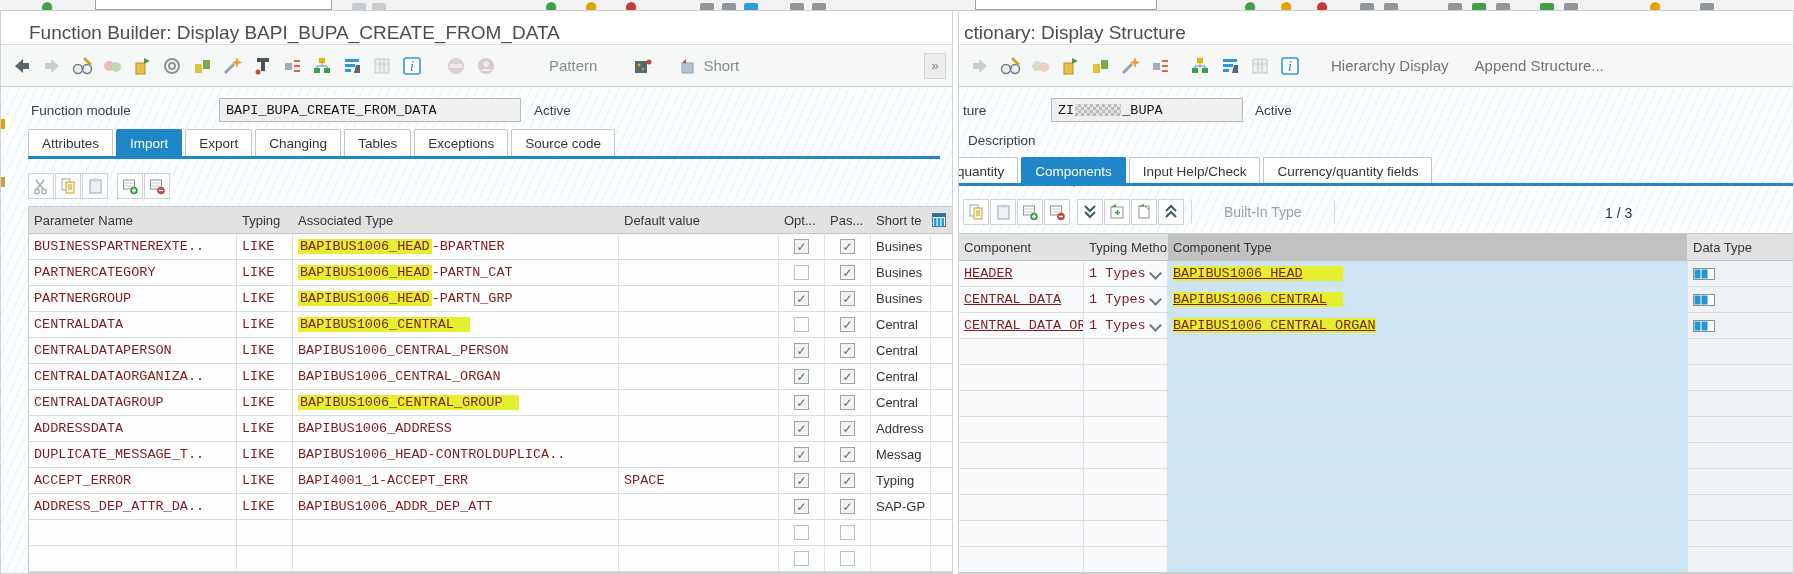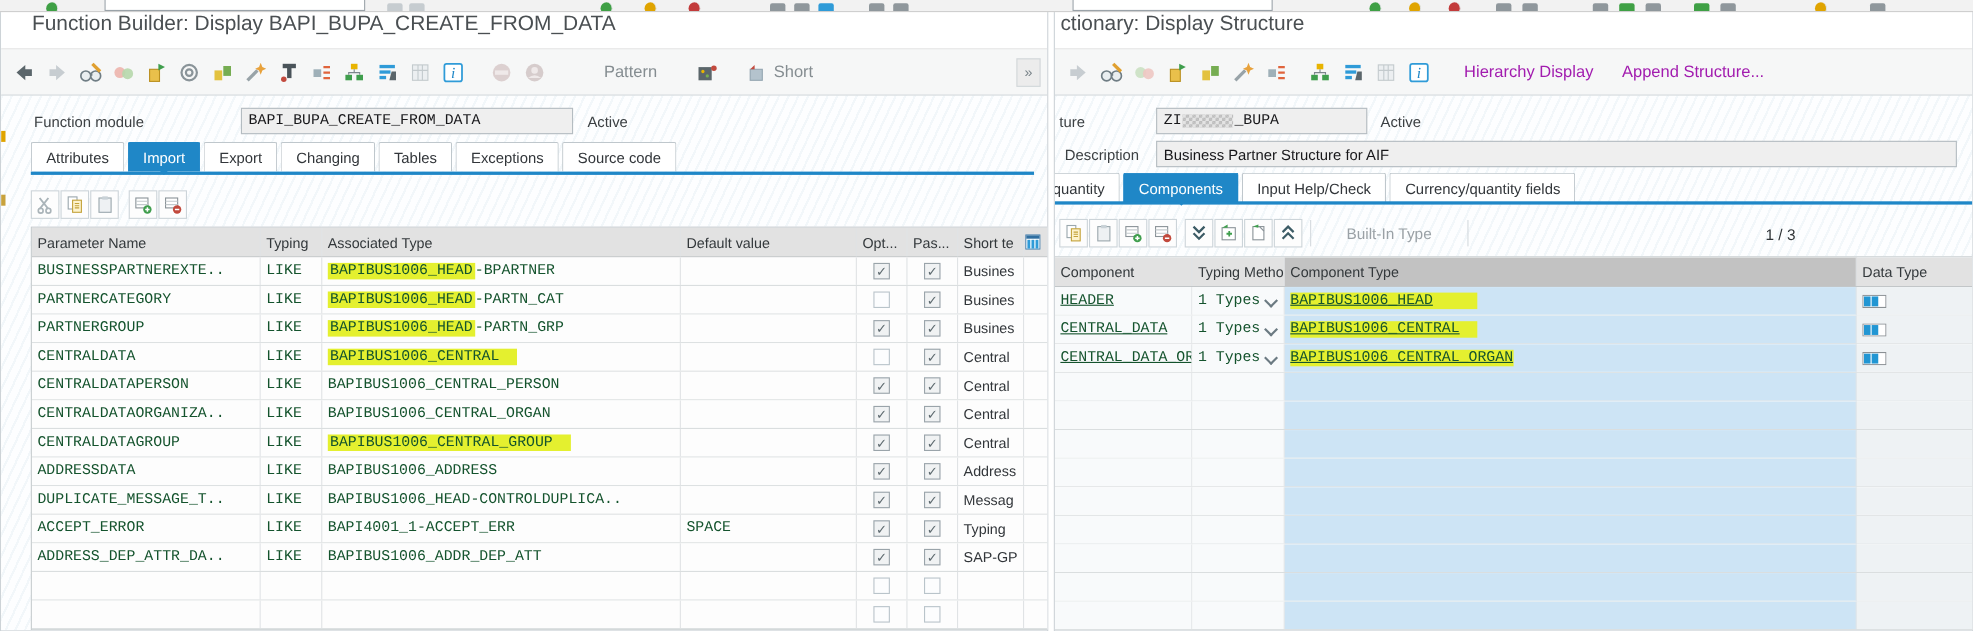--- a/index.html
+++ b/index.html
@@ -13,27 +13,27 @@
   .nub.c{width:11px;height:11px;border-radius:50%;top:2px}
   .nub.g{background:#3fa045}.nub.y{background:#e0a400}.nub.r{background:#c23b3b}.nub.b{background:#2f9bd8}
   .nub.lt{background:#c6ccd0}
   .stripfield{position:absolute;top:-6px;height:14px;background:#fff;border:1px solid #9aa2a8}
 
   
   .win{position:absolute;top:10px;height:564px;background:#fff;border:1px solid #cdd3d7;
        box-sizing:border-box;overflow:hidden}
   #winL{left:0;width:953px}
   #winR{left:958px;width:836px}
-  .titlebar{height:33px;border-bottom:1px solid #dcdcdc;display:flex;align-items:flex-start;
+  .titlebar{height:33px;border-bottom:1px solid #dcdcdc;display:flex;align-items:flex-end;
             font-size:19px;color:#4a4f52;background:#fff}
   .apptb{height:42px;border-bottom:1px solid #ccd3d7;background:#f6f7f7;display:flex;
          align-items:center;padding:0 6px;box-sizing:border-box}
   .tbi{width:30px;height:26px;display:flex;align-items:center;justify-content:center;flex:0 0 auto}
   .tbtxt{font-size:15px;color:#858d91;white-space:nowrap}
-  .tbtxt.dark{color:#a21caf}
+  .tbtxt.dark{color:#737373}
   .content{position:absolute;left:0;right:0;top:76px;bottom:0;
            background:repeating-linear-gradient(115deg,#f2f7fa 0 2px,#fdfeff 2px 8px)}
 
   
   .flabel{position:absolute;font-size:13.5px;color:#3c4043}
   .ffield{position:absolute;height:24px;box-sizing:border-box;background:#efefef;
           border:1px solid #b4bcc1;display:flex;align-items:center;padding:0 6px;
           font-family:"Liberation Mono",monospace;font-size:13.5px;color:#17171a;white-space:nowrap}
   .ffield.sans{font-family:"Liberation Sans",sans-serif}
   .redact{display:inline-block;width:46px;height:12px;margin:0 1px;
@@ -60,21 +60,21 @@
   .pages{position:absolute;font-size:14px;color:#2f3437}
 
   
   .tbl{position:absolute;background:#fff;border:1px solid #c7cccf;box-sizing:border-box;overflow:hidden}
   .trow,.thead{display:flex;box-sizing:border-box}
   .thead{height:27px;background:#e2e2e2;border-bottom:1px solid #c2c6c8}
   .trow{height:26px;border-bottom:1px solid #dadedf;background:#fdfdfd}
   .c{box-sizing:border-box;padding:0 5px;border-right:1px solid #e0e3e5;display:flex;
      align-items:center;overflow:hidden;white-space:nowrap;flex:0 0 auto;height:100%}
   .hc{font-size:13px;color:#33383b}
-  .mono{font-family:"Liberation Mono",monospace;font-size:13.5px;color:#14532d}
+  .mono{font-family:"Liberation Mono",monospace;font-size:13.5px;color:#7f1d1d}
   .u{text-decoration:underline}
   .hl{background:#e4f02f;padding:0 2px}
   .hl:empty{display:none}
   .hl-pad{padding-right:16px}
   .hlblock{background:#e4f02f;display:inline-block;min-width:170px}
   
   .w1{width:208px}.w2{width:56px}.w3{width:326px}.w4{width:160px}
   .w5{width:46px;justify-content:center}.w6{width:46px;justify-content:center}
   .w7{width:60px}.w8{width:16px;border-right:none;padding:0;justify-content:center}
   
@@ -683,23 +683,20 @@
   <div class="content">
     <span class="flabel" style="left:4px;top:16px">ture</span>
     <div class="ffield" style="left:92px;top:11px;width:192px">
       <span>ZI</span>
         <span class="redact"></span>
         <span>_BUPA</span>
     </div>
     <span class="flabel" style="left:296px;top:16px">Active</span>
 
     <span class="flabel" style="left:9px;top:46px">Description</span>
-    <div class="ffield sans" style="left:92px;top:41px;width:728px">
-      <span>Business Partner Structure for AIF</span>
-    </div>
 
     <div class="tabs" style="left:0;top:70px">
       <div class="tab" style="margin-left:-16px">
           <span>quantity</span>
         </div>
       <div class="tab active">
           <span>Components</span>
         </div>
       <div class="tab">
           <span>Input Help/Check</span>

